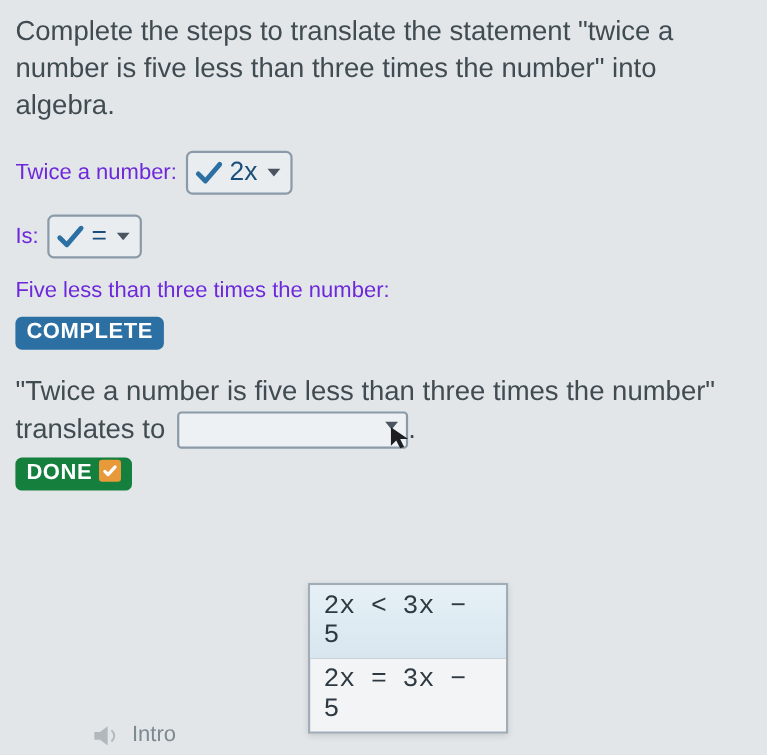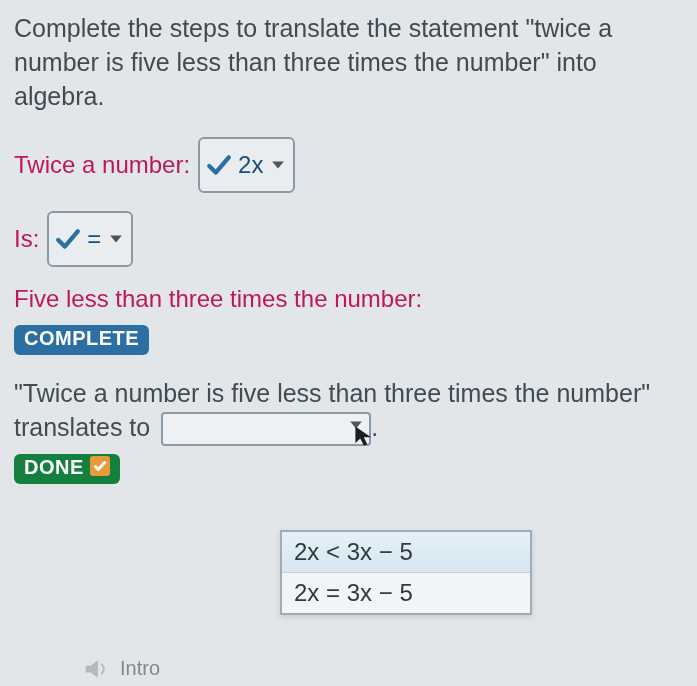--- a/index.html
+++ b/index.html
@@ -20,32 +20,32 @@
       margin-bottom: 24px;
     }
     .row {
       display: flex;
       align-items: center;
       flex-wrap: wrap;
       gap: 8px;
       margin-bottom: 18px;
     }
     .row-label {
-      font-size: 24px;
-      color: #be185d;
+      font-size: 20px;
+      color: #6d28d9;
     }
     .answer-box {
       display: inline-flex;
       align-items: center;
       gap: 6px;
       border: 2px solid #8a9aa8;
       border-radius: 6px;
       background: #e9edf0;
       padding: 2px 8px 2px 6px;
-      height: 56px;
+      height: 40px;
     }
     .check-icon {
       width: 26px;
       height: 26px;
       flex-shrink: 0;
     }
     .answer-text {
       font-size: 24px;
       color: #1b4e7a;
       font-weight: 500;
@@ -104,24 +104,25 @@
     }
     .inline-select .cursor-icon {
       position: absolute;
       right: 6px;
       top: 4px;
     }
     .dropdown {
       position: absolute;
       left: 280px;
       top: 530px;
-      width: 252px;
+      width: 182px;
       border: 2px solid #a0adb8;
       background: #f2f4f6;
       box-shadow: 0 2px 6px rgba(0,0,0,0.12);
+      font-family: Liberation Mono, monospace;
     }
     .dropdown-item {
       font-size: 24px;
       color: #2e3942;
       padding: 6px 12px;
       border-top: 1px solid #c7cfd6;
     }
     .dropdown-item:first-child {
       border-top: none;
       background: linear-gradient(#e6f0f6, #d8e6ef);

